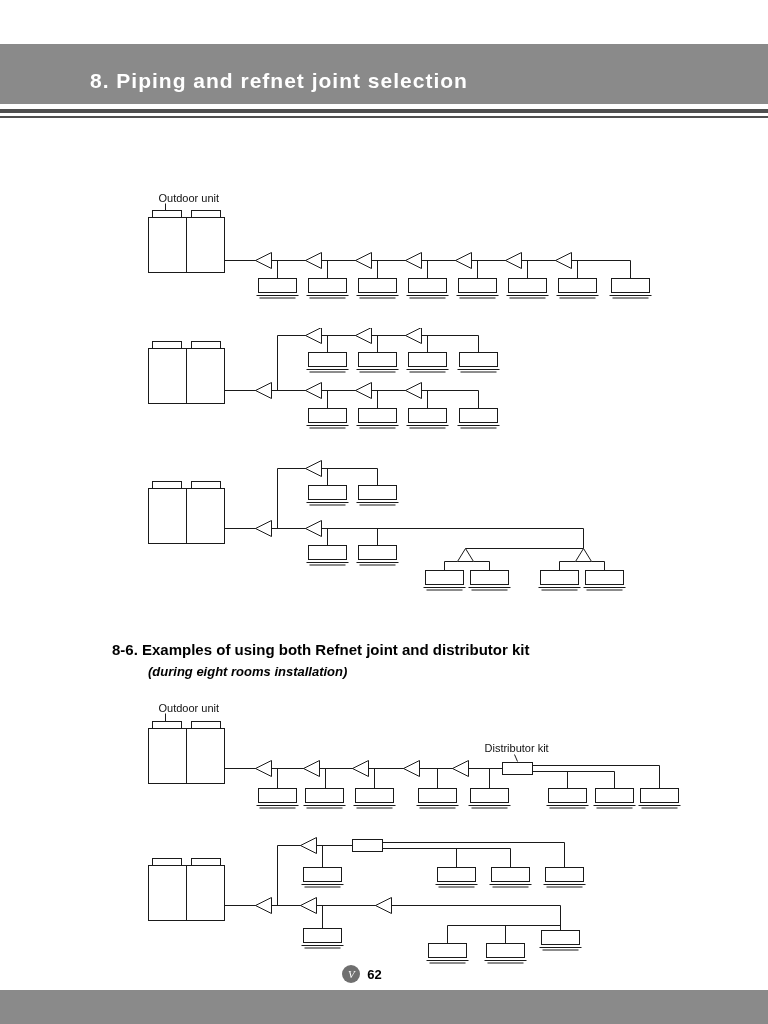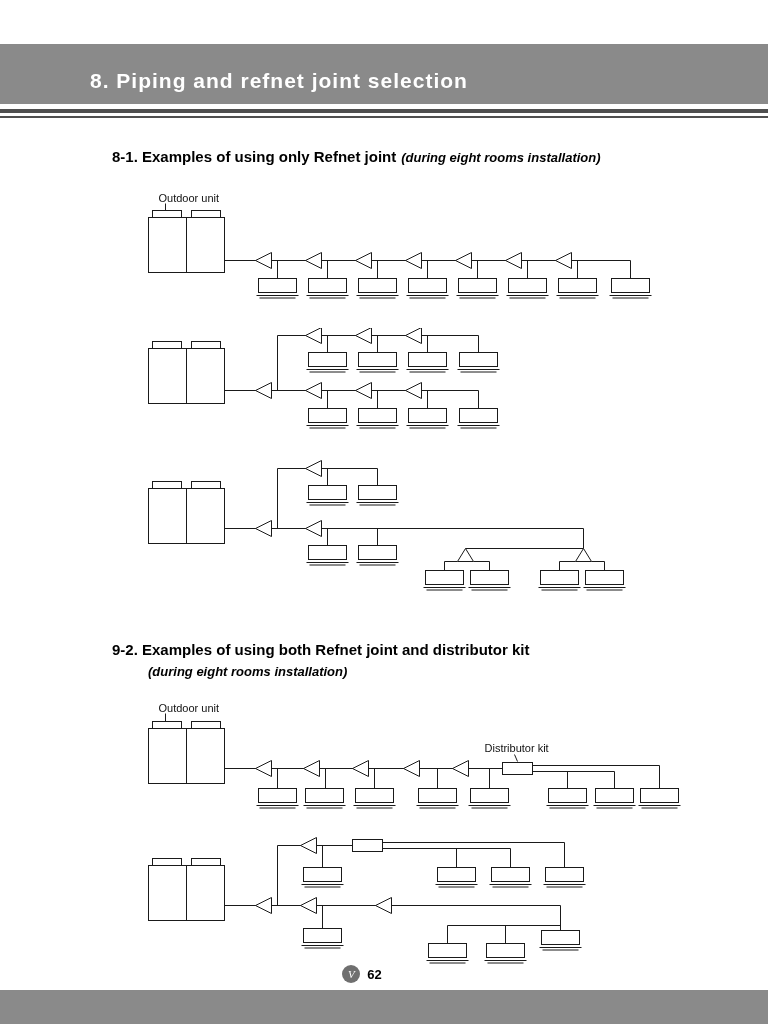--- a/index.html
+++ b/index.html
@@ -48,23 +48,20 @@
       <rect id="dk" width="30" height="12" fill="#fff" stroke="#1a1a1a"></rect>
     </defs>
   </svg>
 
   <div class="header-bar">
     <div class="header-title">8. Piping and refnet joint selection</div>
   </div>
   <div class="rule-thick"></div>
   <div class="rule-thin"></div>
 
-  <div class="heading" style="top:148px;left:112px">
-    <span>8-1. Examples of using only Refnet joint</span><span class="note">(during eight rooms installation)</span>
-  </div>
 
   <svg class="diagram" style="top:188px;left:140px" width="560" height="118" viewBox="0 0 560 118">
     <g transform="translate(0.5,0.5)">
       <path fill="none" stroke="#1a1a1a" d="M25 15 V22 M84 72 H490 V90 M137 72 V90 M187 72 V90 M237 72 V90 M287 72 V90 M337 72 V90 M387 72 V90 M437 72 V90"></path>
       <use href="#ou" x="8" y="22"></use>
       <use href="#rj" x="115" y="72"></use>
       <use href="#rj" x="165" y="72"></use>
       <use href="#rj" x="215" y="72"></use>
       <use href="#rj" x="265" y="72"></use>
       <use href="#rj" x="315" y="72"></use>
@@ -118,21 +115,21 @@
       <use href="#iu" x="168" y="87"></use>
       <use href="#iu" x="218" y="87"></use>
       <use href="#iu" x="285" y="112"></use>
       <use href="#iu" x="330" y="112"></use>
       <use href="#iu" x="400" y="112"></use>
       <use href="#iu" x="445" y="112"></use>
     </g>
   </svg>
 
   <div class="heading" style="top:641px;left:112px">
-    <span>9-2. Examples of using both Refnet joint and distributor kit</span>
+    <span>8-6. Examples of using both Refnet joint and distributor kit</span>
     <span class="note note2">(during eight rooms installation)</span>
   </div>
 
   <svg class="diagram" style="top:698px;left:140px" width="560" height="115" viewBox="0 0 560 115">
     <g transform="translate(0.5,0.5)">
       <path fill="none" stroke="#1a1a1a" d="M25 15 V23 M84 70 H362 M137 70 V90 M185 70 V90 M234 70 V90 M297 70 V90 M349 70 V90 M392 67 H519 V90 M392 73 H474 V90 M427 73 V90 M374 56 L377 63"></path>
       <use href="#ou" x="8" y="23"></use>
       <use href="#rj" x="115" y="70"></use>
       <use href="#rj" x="163" y="70"></use>
       <use href="#rj" x="212" y="70"></use>

